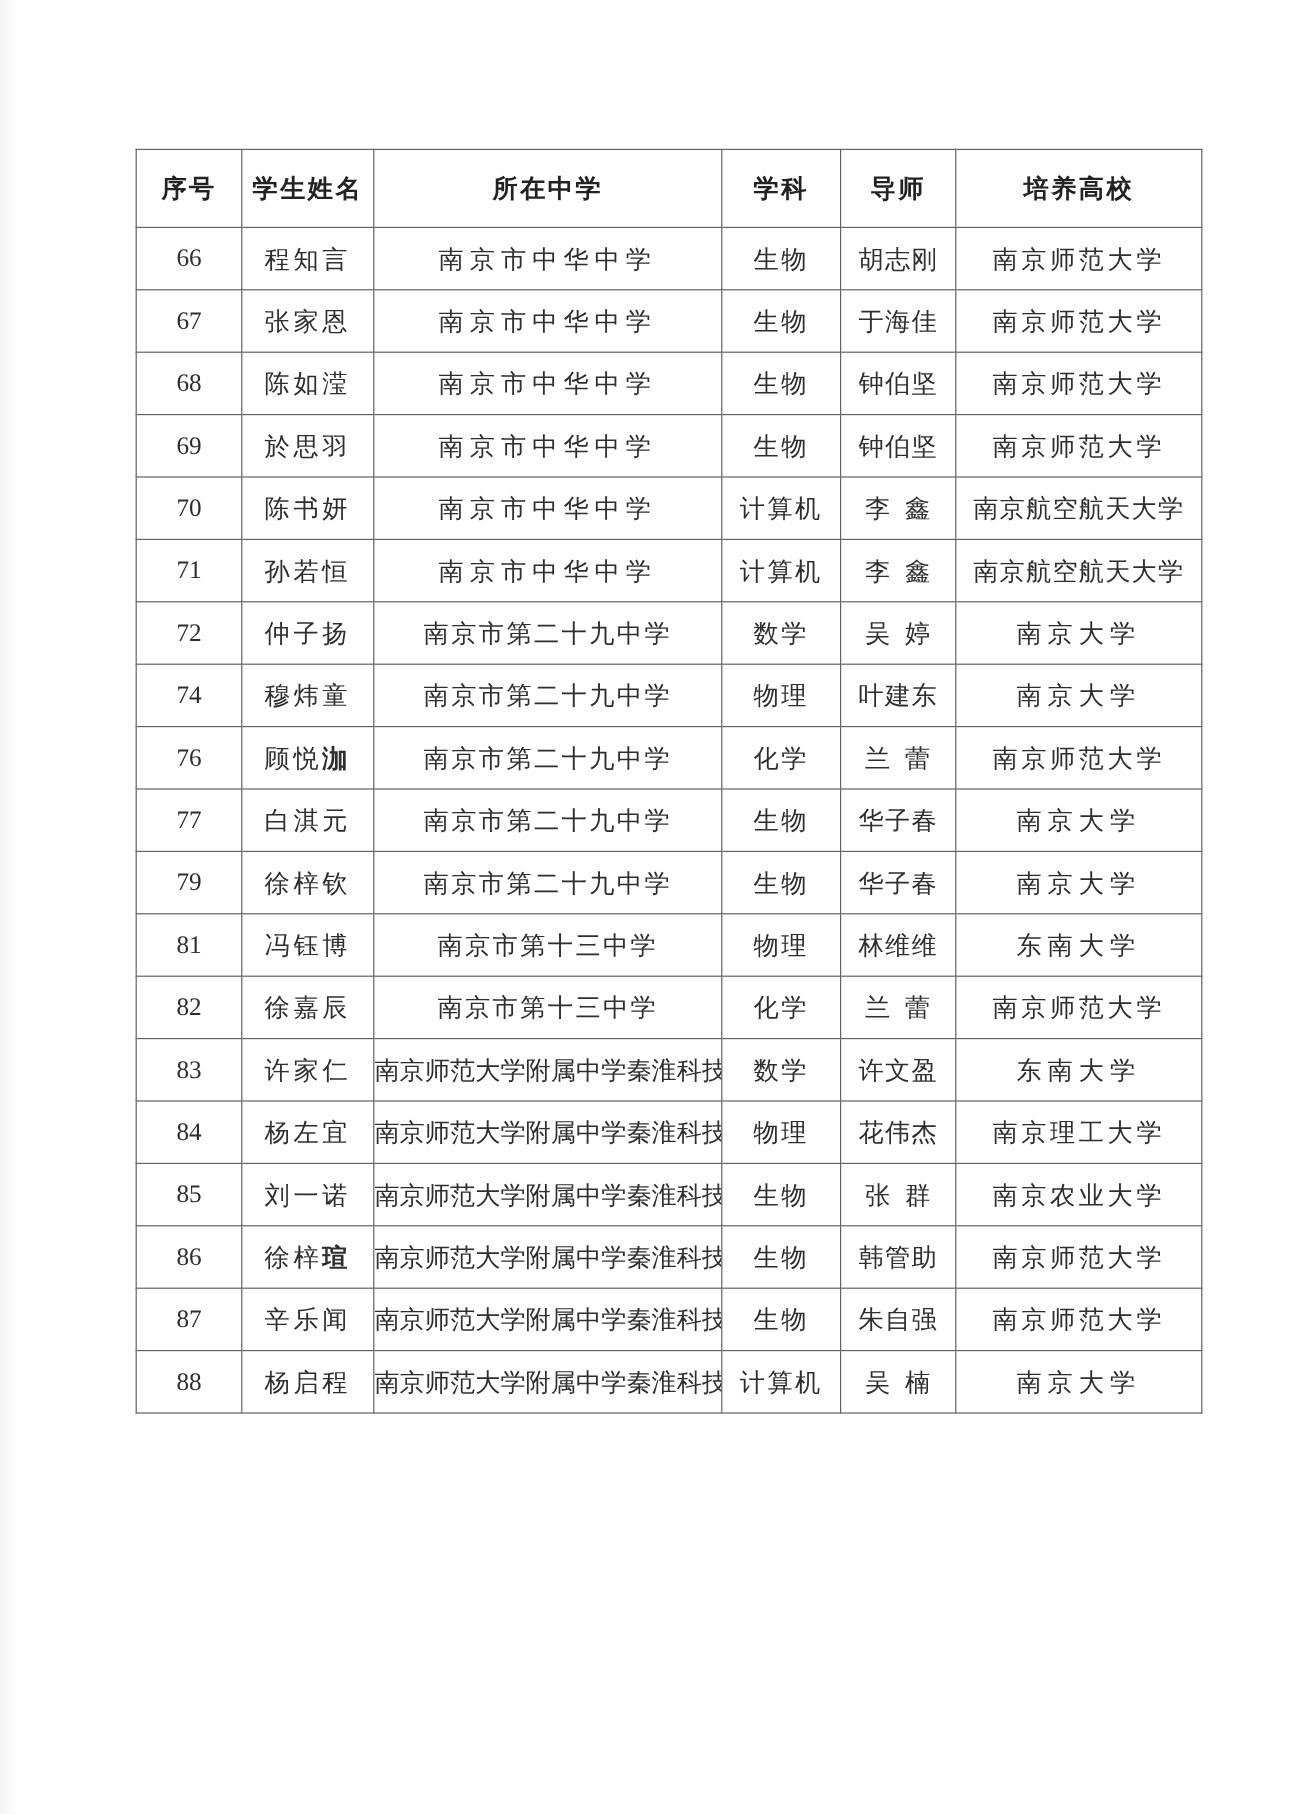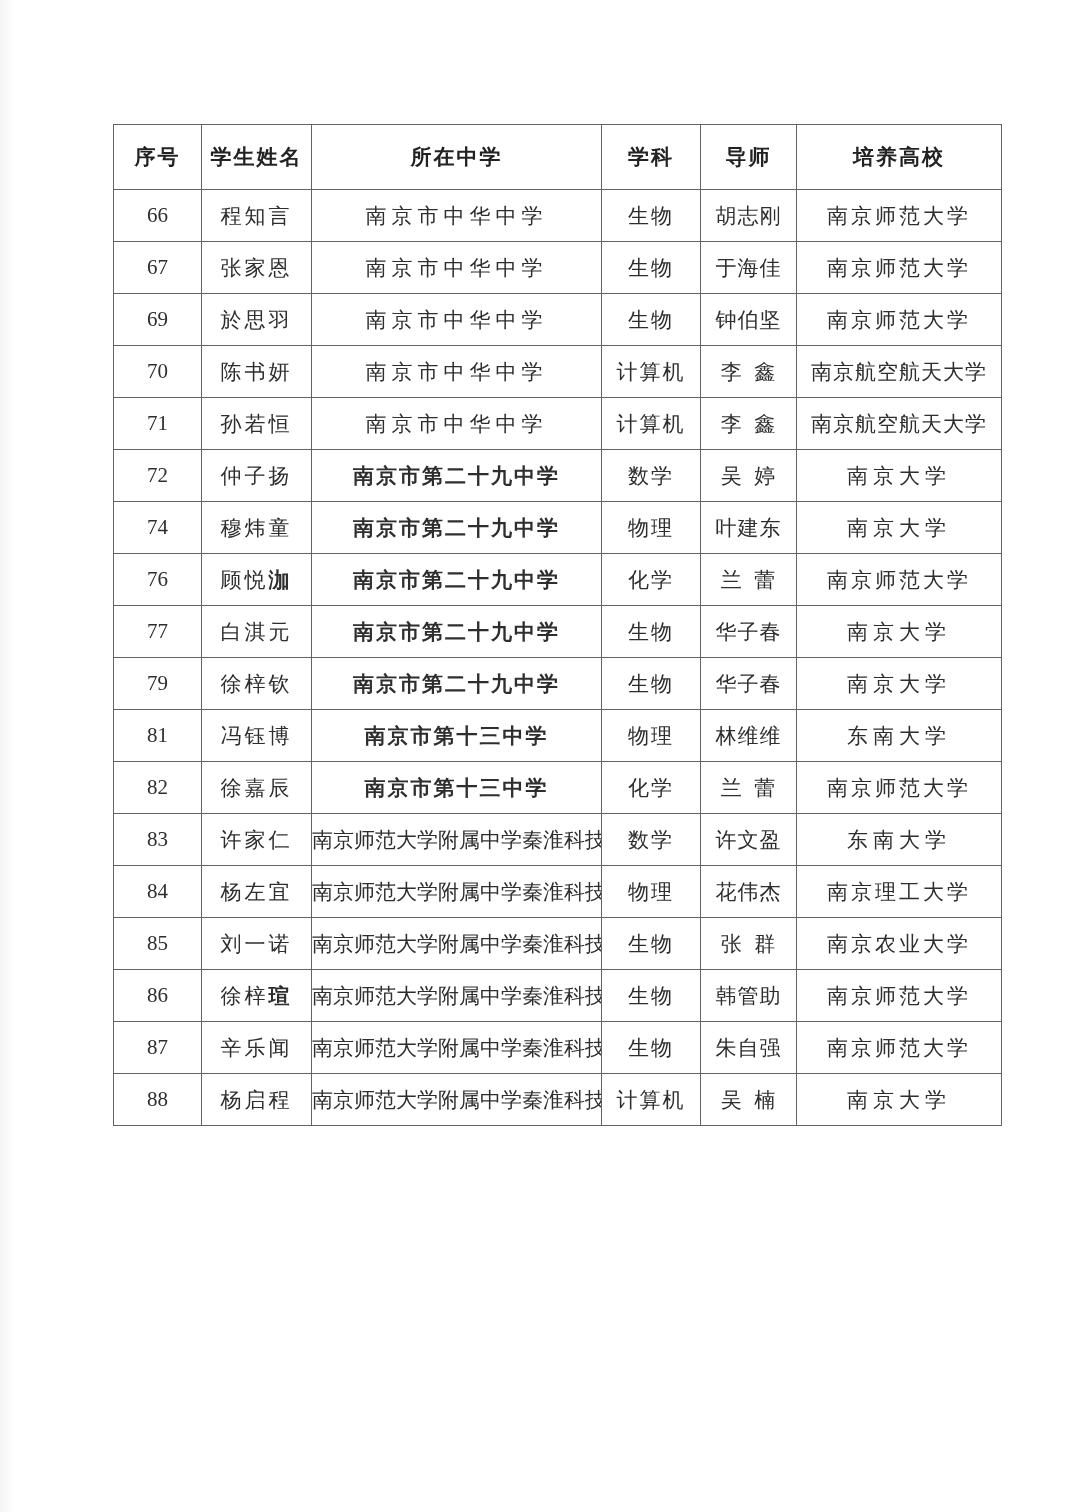--- a/index.html
+++ b/index.html
@@ -54,21 +54,21 @@
   col.c-subject    { width: 99px;  }
   col.c-mentor     { width: 96px;  }
   col.c-university { width: 205px; }
 
   td.cell-index   { font-size: 22px; letter-spacing: 0; }
   td.cell-name    { letter-spacing: 3px; }
   td.cell-subject { letter-spacing: 2px; }
   td.cell-mentor  { letter-spacing: 1px; }
 
   td.school-short { letter-spacing: 5px; }
-  td.school-mid   { letter-spacing: 2px; font-weight: bold; }
+  td.school-mid   { letter-spacing: 2px; }
   td.school-long  { letter-spacing: 0px; font-size: 16.5px; }
 
   td.uni-short { letter-spacing: 5px; }
   td.uni-mid   { letter-spacing: 3px; }
   td.uni-long  { letter-spacing: 1px; font-family: Liberation Serif, serif; }
 
   td.cell-name b { font-weight: bold; }
 </style>
 </head>
 <body>
@@ -104,20 +104,28 @@
         </tr>
         <tr>
           <td class="cell-index">67</td>
           <td class="cell-name">张家恩</td>
           <td class="cell-school school-short">南京市中华中学</td>
           <td class="cell-subject">生物</td>
           <td class="cell-mentor">于海佳</td>
           <td class="cell-university uni-mid">南京师范大学</td>
         </tr>
         <tr>
+          <td class="cell-index">68</td>
+          <td class="cell-name">陈如滢</td>
+          <td class="cell-school school-short">南京市中华中学</td>
+          <td class="cell-subject">生物</td>
+          <td class="cell-mentor">钟伯坚</td>
+          <td class="cell-university uni-mid">南京师范大学</td>
+        </tr>
+        <tr>
           <td class="cell-index">69</td>
           <td class="cell-name">於思羽</td>
           <td class="cell-school school-short">南京市中华中学</td>
           <td class="cell-subject">生物</td>
           <td class="cell-mentor">钟伯坚</td>
           <td class="cell-university uni-mid">南京师范大学</td>
         </tr>
         <tr>
           <td class="cell-index">70</td>
           <td class="cell-name">陈书妍</td>

